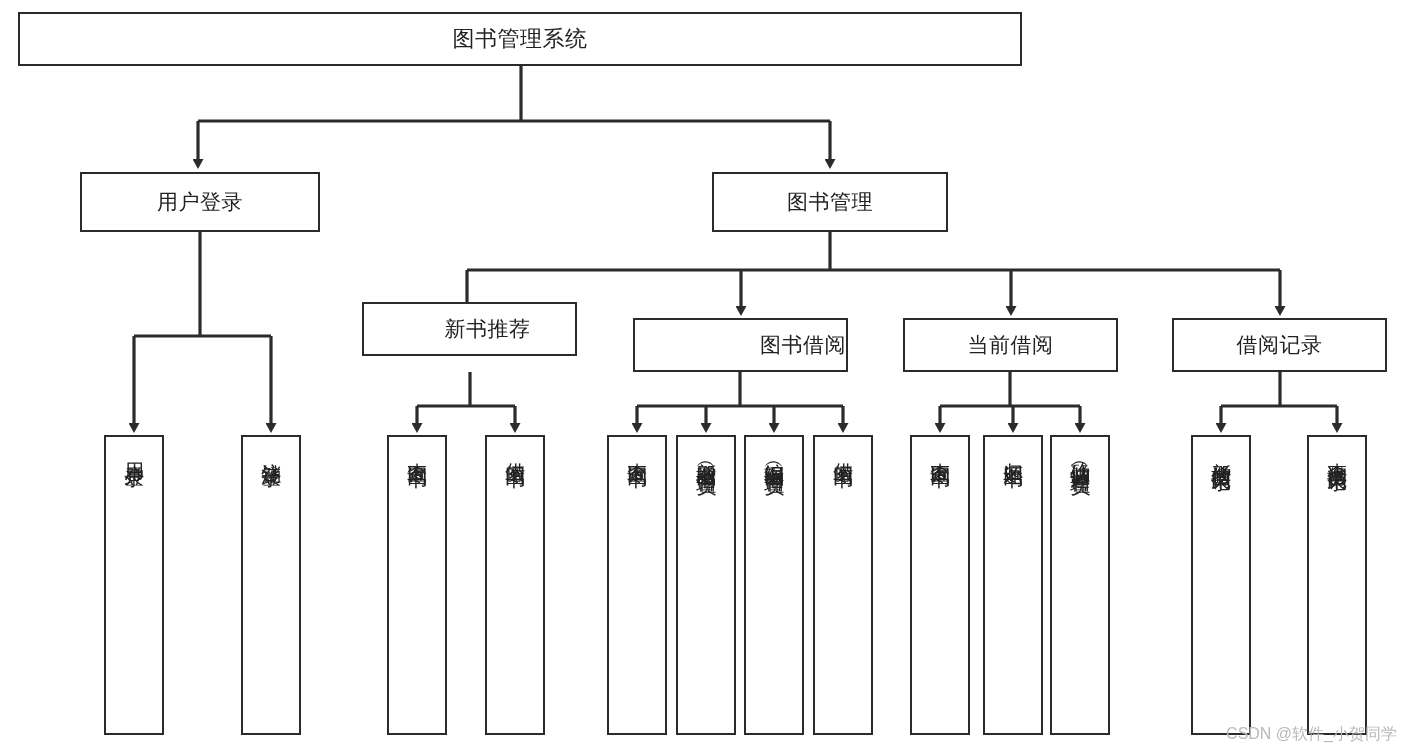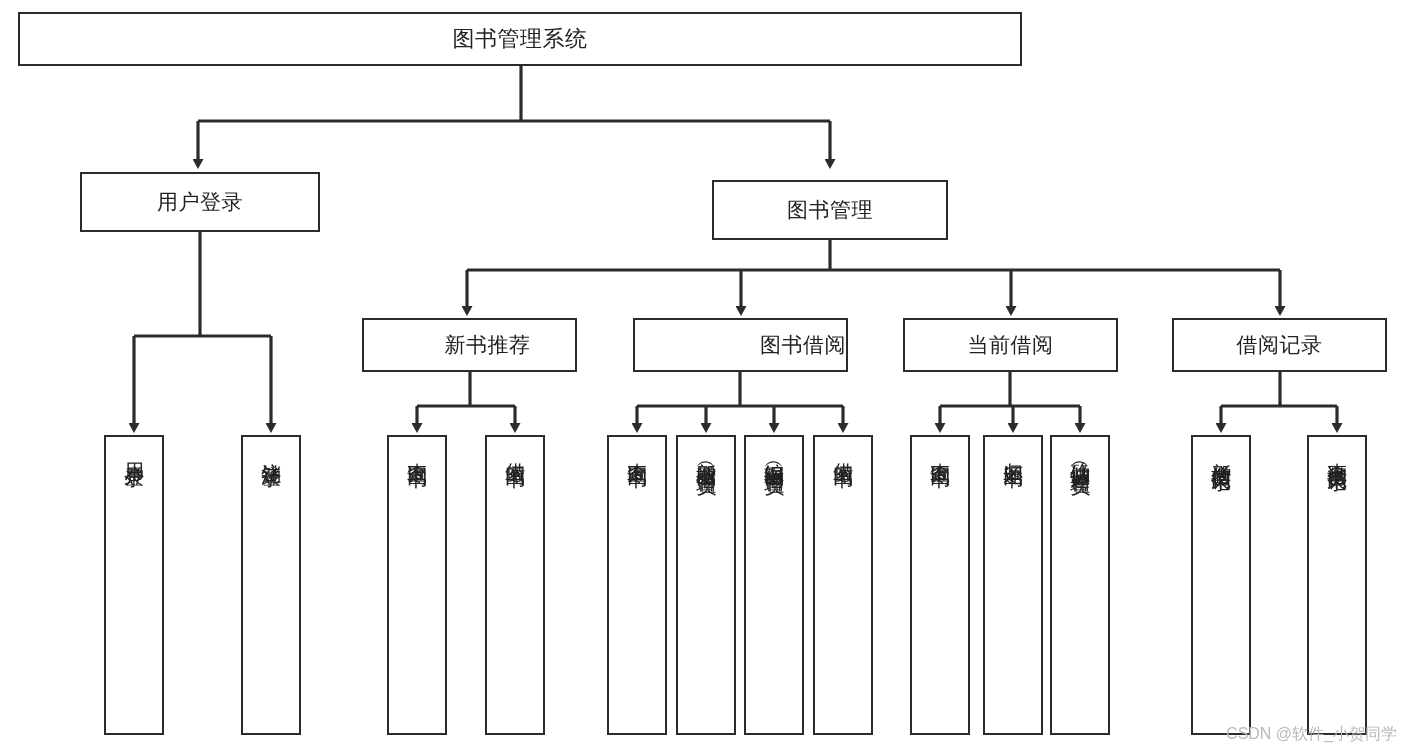--- a/index.html
+++ b/index.html
@@ -127,25 +127,25 @@
     </g>
   </svg>
 
   <div class="node horizontal root" style="left:18px; top:12px; width:1004px; height:54px;">
     <span class="label">图书管理系统</span>
   </div>
 
   <div class="node horizontal" style="left:80px; top:172px; width:240px; height:60px;">
     <span class="label">用户登录</span>
   </div>
-  <div class="node horizontal" style="left:712px; top:180px; width:236px; height:60px;align-items:center;">
+  <div class="node horizontal" style="left:712px; top:172px; width:236px; height:60px;align-items:center;">
     <span class="label">图书管理</span>
   </div>
 
-  <div class="node horizontal" style="left:362px; top:318px; width:215px; height:54px;padding-left:36px;">
+  <div class="node horizontal" style="left:362px; top:302px; width:215px; height:54px;padding-left:36px;">
     <span class="label">新书推荐</span>
   </div>
   <div class="node horizontal" style="left:633px; top:318px; width:215px; height:54px;justify-content:flex-end;">
     <span class="label">图书借阅</span>
   </div>
   <div class="node horizontal" style="left:1172px; top:318px; width:215px; height:54px;">
     <span class="label">借阅记录</span>
   </div>
   <div class="node horizontal" style="left:903px; top:318px; width:215px; height:54px;">
     <span class="label">当前借阅</span>

